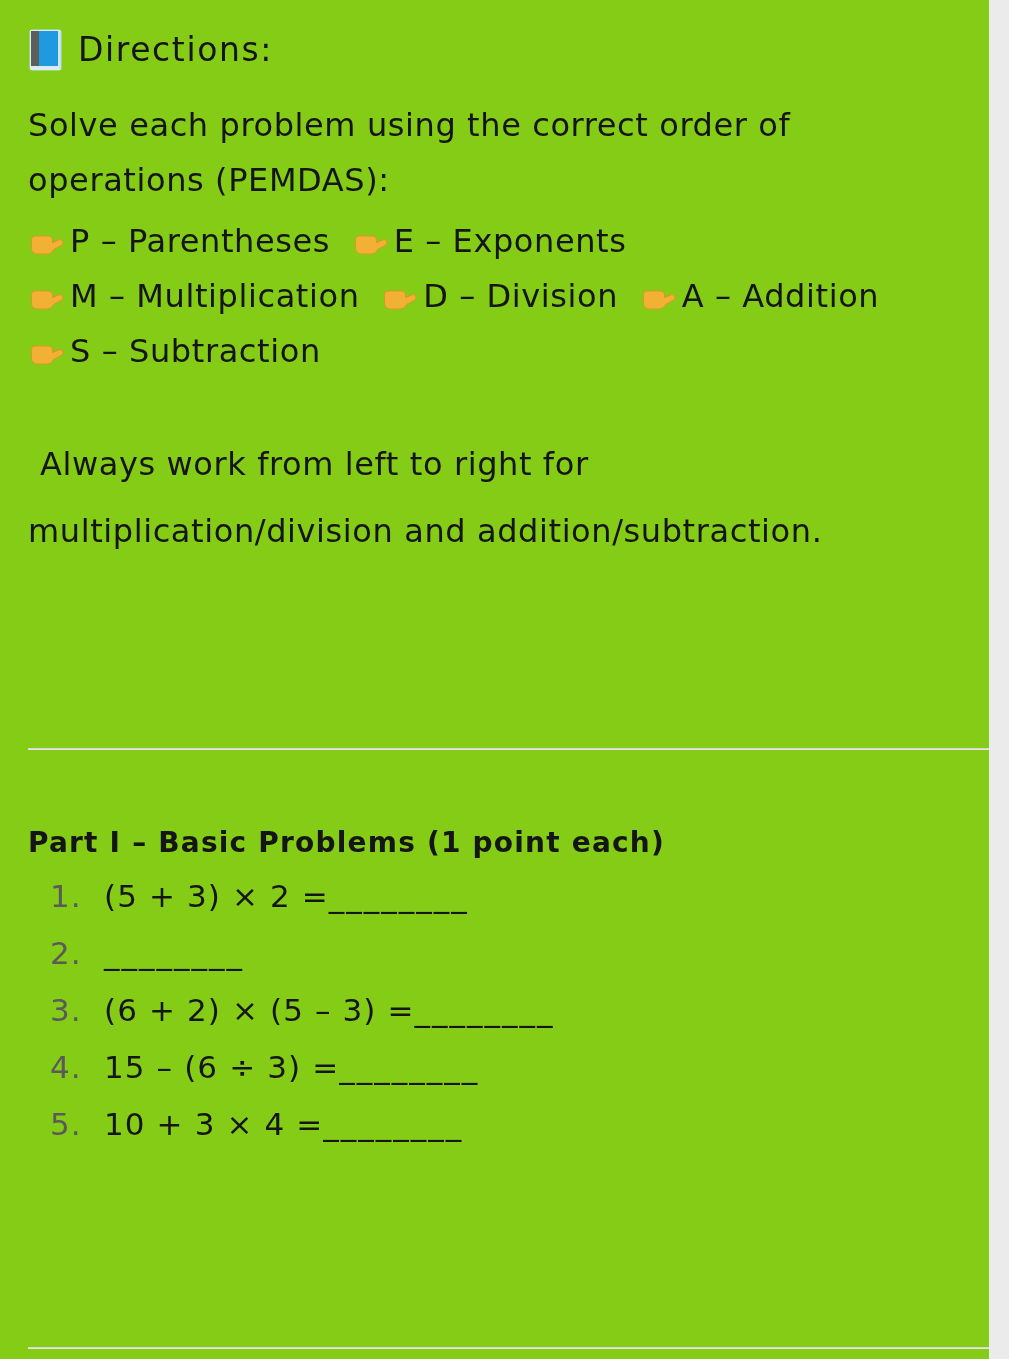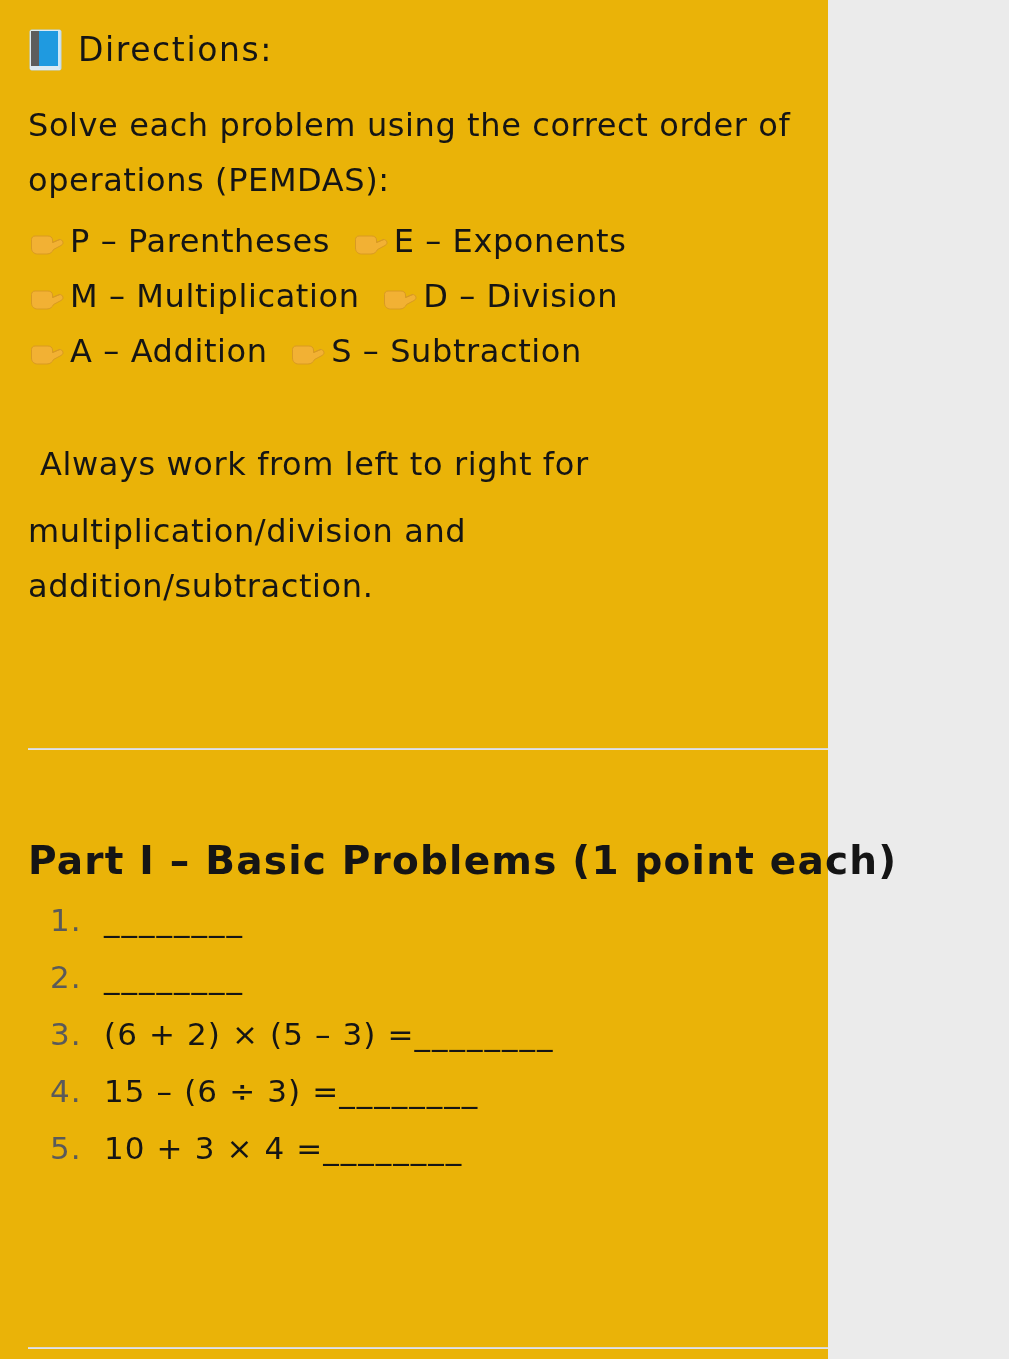--- a/index.html
+++ b/index.html
@@ -11,23 +11,23 @@
     width: 1009px;
     height: 1359px;
     overflow: hidden;
     font-family: "DejaVu Sans", sans-serif;
     color: #1a1a1a;
     -webkit-font-smoothing: antialiased;
   }
 
   .page {
     position: relative;
-    width: 828px;
+    width: 989px;
     height: 1359px;
-    background: #eab308;
+    background: #84cc16;
     box-sizing: border-box;
   }
 
   
   .directions-section {
     padding: 28px 28px 0 28px;
   }
 
   .directions-header {
     display: flex;
@@ -113,24 +113,24 @@
   .part-section {
     position: absolute;
     top: 826px;
     left: 0;
     right: 0;
     padding: 0 28px;
     box-sizing: border-box;
   }
 
   .part-heading {
-    font-size: 39px;
+    font-size: 28px;
     letter-spacing: 1.2px;
     color: #151515;
-    margin: 12px 0 22px 0;
+    margin: 0 0 22px 0;
     white-space: nowrap;
   }
 
   .problem-list {
     margin: 0;
     padding: 0;
     list-style: none;
   }
 
   .problem-item {
@@ -220,20 +220,21 @@
   </section>
 
   <div class="divider divider-top"></div>
 
   <section class="part-section">
     <h2 class="part-heading">Part I – Basic Problems (1 point each)</h2>
 
     <ol class="problem-list">
       <li class="problem-item">
         <span class="problem-num">1.</span>
+        <span class="problem-expr">(5 + 3) × 2 =</span>
         <span class="problem-blank">________</span>
       </li>
       <li class="problem-item">
         <span class="problem-num">2.</span>
         <span class="problem-blank">________</span>
       </li>
       <li class="problem-item">
         <span class="problem-num">3.</span>
         <span class="problem-expr">(6 + 2) × (5 – 3) =</span>
         <span class="problem-blank">________</span>

